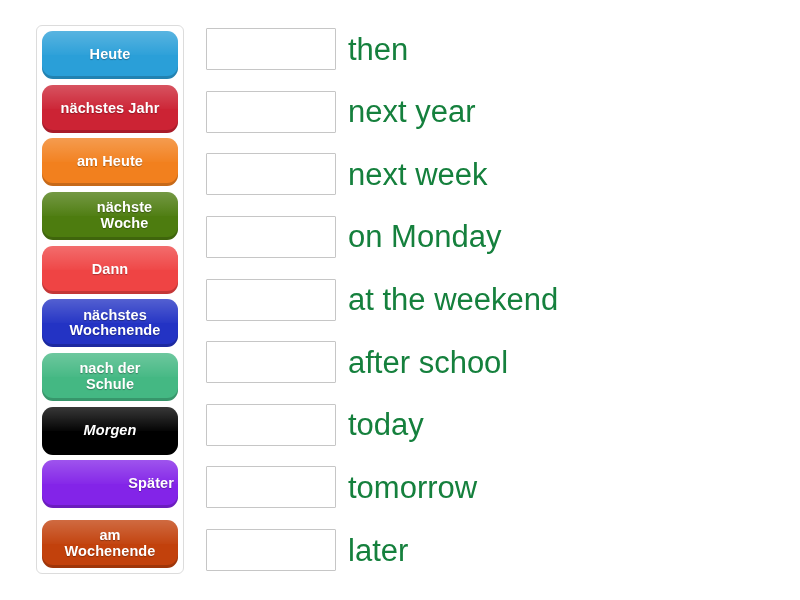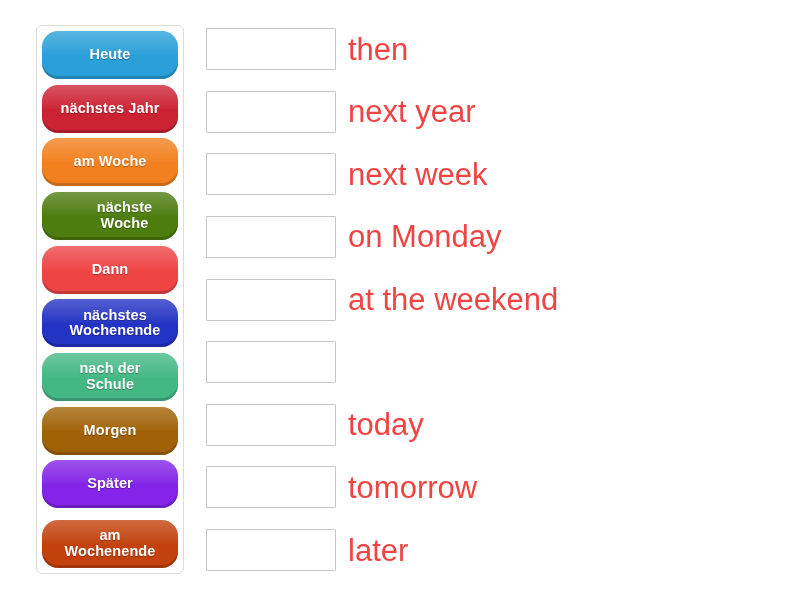--- a/index.html
+++ b/index.html
@@ -38,21 +38,21 @@
     flex-direction: column;
     justify-content: space-between;
     align-items: center;
   }
 
   .tile {
     position: relative;
     width: 136px;
     height: 48px;
     box-sizing: border-box;
-    border-radius: 16px;
+    border-radius: 11px;
     display: flex;
     align-items: center;
     justify-content: center;
     text-align: center;
     color: #ffffff;
     font-size: 14.5px;
     font-weight: bold;
     line-height: 1.08;
     letter-spacing: 0.1px;
     padding: 2px 4px;
@@ -93,60 +93,60 @@
     height: 42px;
     box-sizing: border-box;
     border: 1px solid #c6c6c6;
     background: #ffffff;
     border-radius: 1px;
     flex: 0 0 auto;
   }
   .answer-text {
     margin-left: 12px;
     font-size: 31px;
-    color: #ef4444;
+    color: #15803d;
     line-height: 1;
     white-space: nowrap;
     font-weight: 400;
   }
 </style>
 </head>
 <body>
 
 <div id="activity">
 
   <div class="tile-tray">
     <div class="tile" style="background: rgb(42, 159, 216); box-shadow: rgba(0, 0, 0, 0.18) 0px -3px 0px inset;">
       <span class="tile-label">Heute</span>
     </div>
     <div class="tile" style="background: rgb(204, 35, 52); box-shadow: rgba(0, 0, 0, 0.18) 0px -3px 0px inset;">
       <span class="tile-label">nächstes Jahr</span>
     </div>
     <div class="tile" style="background: rgb(242, 128, 30); box-shadow: rgba(0, 0, 0, 0.18) 0px -3px 0px inset;">
-      <span class="tile-label">am Woche</span>
+      <span class="tile-label">am Heute</span>
     </div>
     <div class="tile" style="background: #4d7c0f; box-shadow: rgba(0, 0, 0, 0.18) 0px -3px 0px inset; padding-left: 33px;">
       <span class="tile-label">nächste
 Woche</span>
     </div>
     <div class="tile" style="background: #ef4444; box-shadow: rgba(0, 0, 0, 0.18) 0px -3px 0px inset;">
       <span class="tile-label">Dann</span>
     </div>
     <div class="tile" style="background: rgb(35, 51, 196); box-shadow: rgba(0, 0, 0, 0.18) 0px -3px 0px inset; padding-left: 14px;">
       <span class="tile-label">nächstes
 Wochenende</span>
     </div>
     <div class="tile" style="background: rgb(68, 184, 131); box-shadow: rgba(0, 0, 0, 0.18) 0px -3px 0px inset;">
       <span class="tile-label">nach der
 Schule</span>
     </div>
-    <div class="tile" style="background: #a16207; box-shadow: rgba(0, 0, 0, 0.18) 0px -3px 0px inset;">
+    <div class="tile" style="background: #000000; box-shadow: rgba(0, 0, 0, 0.18) 0px -3px 0px inset; font-style: italic;">
       <span class="tile-label">Morgen</span>
     </div>
-    <div class="tile" style="background: rgb(131, 36, 232); box-shadow: rgba(0, 0, 0, 0.18) 0px -3px 0px inset;">
+    <div class="tile" style="background: rgb(131, 36, 232); box-shadow: rgba(0, 0, 0, 0.18) 0px -3px 0px inset; justify-content: flex-end;">
       <span class="tile-label">Später</span>
     </div>
     <div class="tile" style="background: #c2410c; box-shadow: rgba(0, 0, 0, 0.18) 0px -3px 0px inset; margin-top: 6px;">
       <span class="tile-label">am
 Wochenende</span>
     </div>
   </div>
 
   <div class="answer-list">
     <div class="answer-row">
@@ -164,20 +164,21 @@
     <div class="answer-row">
       <div class="drop-slot"></div>
       <div class="answer-text">on Monday</div>
     </div>
     <div class="answer-row">
       <div class="drop-slot"></div>
       <div class="answer-text">at the weekend</div>
     </div>
     <div class="answer-row">
       <div class="drop-slot"></div>
+      <div class="answer-text">after school</div>
     </div>
     <div class="answer-row">
       <div class="drop-slot"></div>
       <div class="answer-text">today</div>
     </div>
     <div class="answer-row">
       <div class="drop-slot"></div>
       <div class="answer-text">tomorrow</div>
     </div>
     <div class="answer-row">

